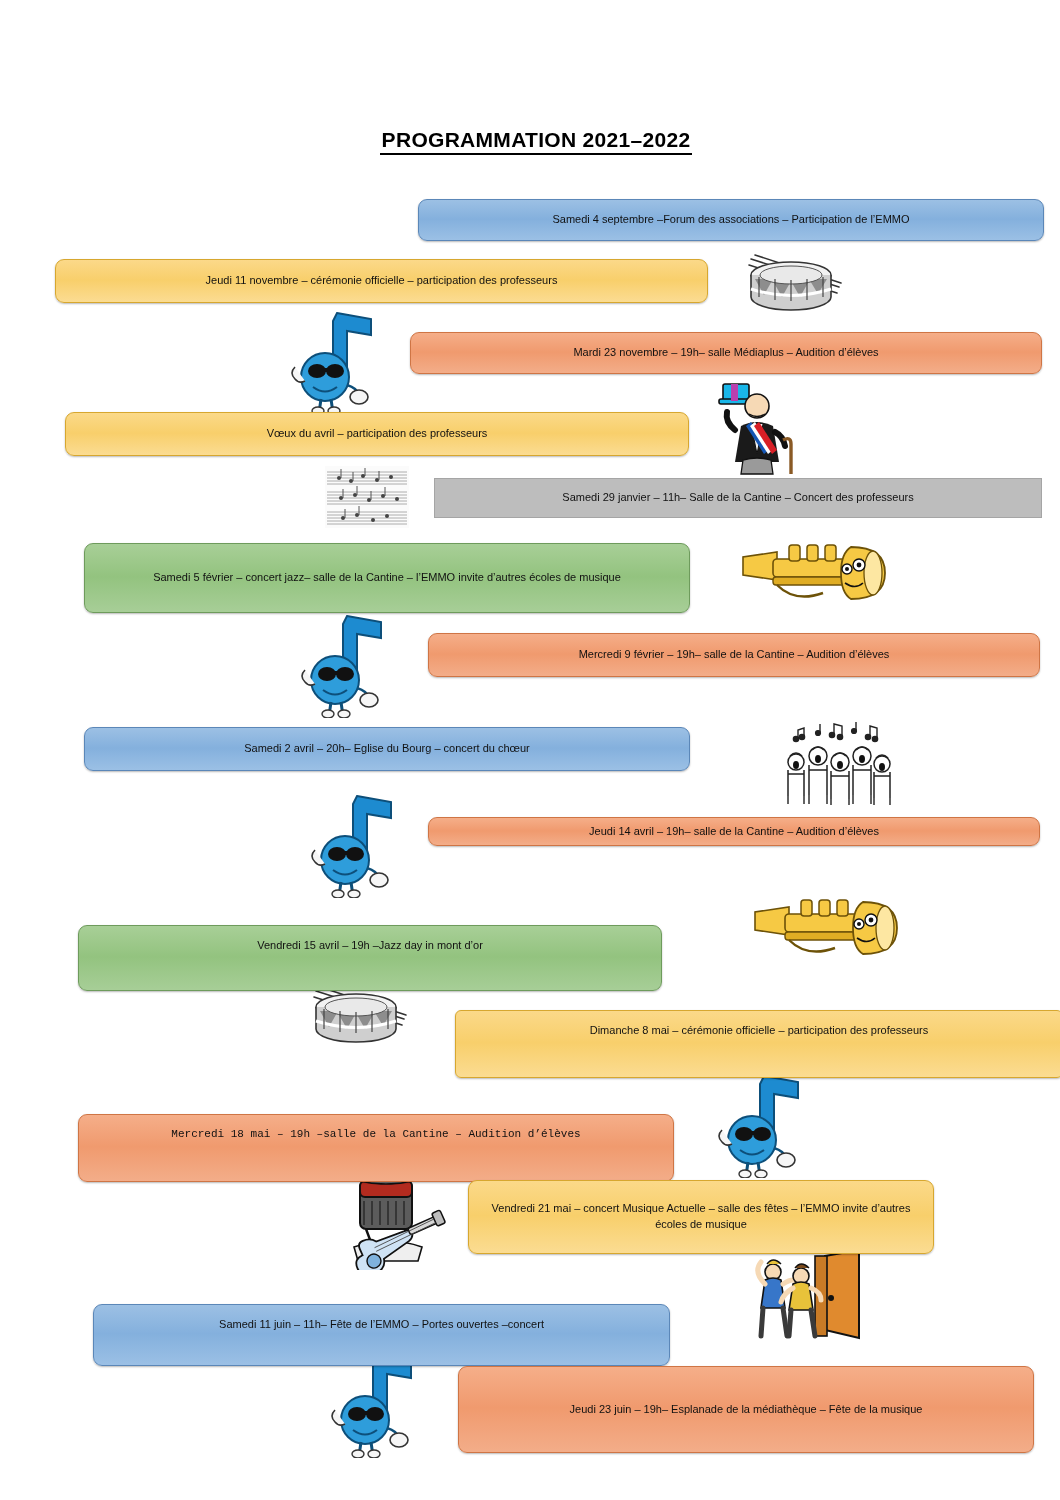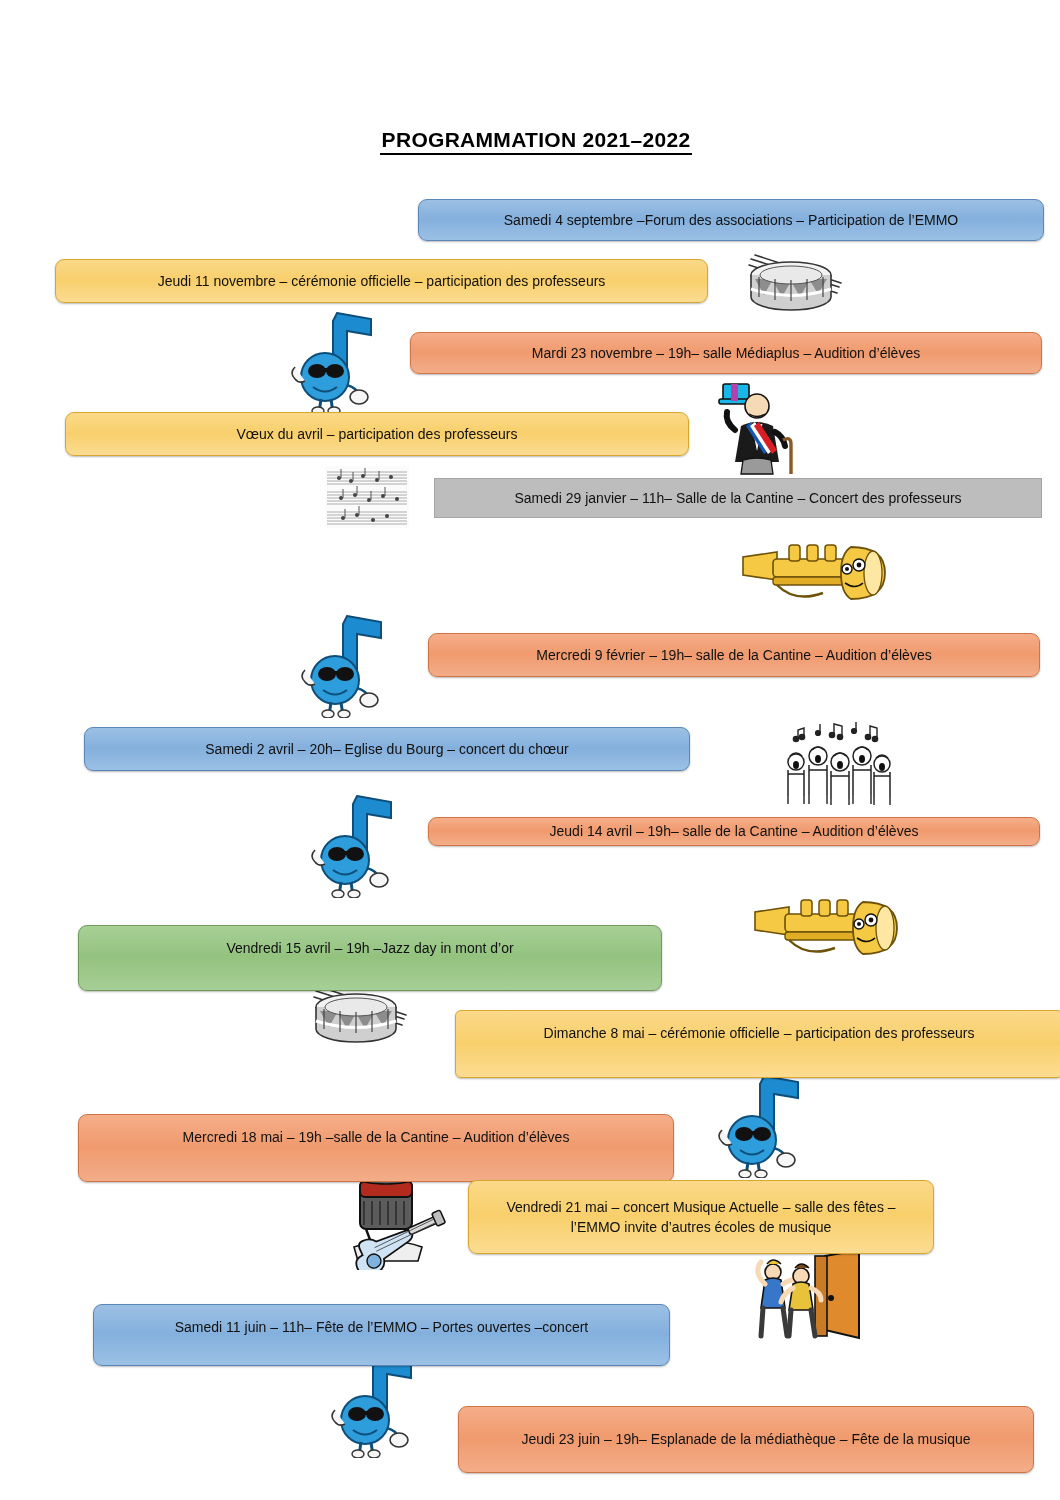--- a/index.html
+++ b/index.html
@@ -40,21 +40,21 @@
 
   
   .event {
     position: absolute;
     box-sizing: border-box;
     display: flex;
     align-items: center;
     justify-content: center;
     text-align: center;
     color: #111111;
-    font-size: 14px;
+    font-size: 11px;
     line-height: 1.45;
     padding: 4px 14px;
     border-radius: 9px;
     border: 1px solid rgba(0,0,0,0.28);
     box-shadow: 0 1px 2px rgba(0,0,0,0.28);
   }
   .event.top-align { align-items: flex-start; padding-top: 12px; margin-top: 28px; }
 
   .c-blue {
     background: linear-gradient(180deg,#9cc0e4 0%, #84b0dd 48%, #9bc0e5 100%);
@@ -436,32 +436,33 @@
   <div class="event c-blue" style="left:418px; top:199px;  width:626px; height:42px;">Samedi 4 septembre –Forum des associations – Participation  de l’EMMO</div>
 
   <div class="event c-amber" style="left:55px;  top:259px;  width:653px; height:44px;">Jeudi  11 novembre – cérémonie officielle  – participation des professeurs</div>
 
   <div class="event c-salmon" style="left:410px; top:332px;  width:632px; height:42px;">Mardi 23 novembre –  19h– salle Médiaplus – Audition d’élèves</div>
 
   <div class="event c-amber" style="left:65px;  top:412px;  width:624px; height:44px;">Vœux du avril –  participation  des professeurs</div>
 
   <div class="event c-gray" style="left:434px; top:478px;  width:608px; height:40px;">Samedi 29 janvier  –  11h– Salle de la Cantine – Concert des professeurs</div>
 
+  <div class="event c-green" style="left:84px;  top:543px;  width:606px; height:70px;">Samedi 5 février – concert jazz– salle de la Cantine – l’EMMO  invite d’autres écoles de musique</div>
 
   <div class="event c-salmon" style="left:428px; top:633px;  width:612px; height:44px;">Mercredi  9 février  –  19h– salle de la Cantine – Audition d’élèves</div>
 
   <div class="event c-blue" style="left:84px;  top:727px;  width:606px; height:44px;">Samedi 2 avril  –  20h– Eglise du Bourg – concert du chœur</div>
 
   <div class="event c-salmon" style="left:428px; top:817px;  width:612px; height:29px;">Jeudi  14 avril  –  19h– salle de la Cantine – Audition d’élèves</div>
 
   <div class="event c-green top-align" style="left:78px;  top:897px;  width:584px; height:66px;">Vendredi  15 avril  –  19h –Jazz day in mont d’or</div>
 
   <div class="event c-amber top-align" style="left:455px; top:982px;  width:608px; height:68px;border-radius:6px;">Dimanche 8 mai –  cérémonie officielle  –  participation  des professeurs</div>
 
-  <div class="event c-salmon top-align" style="left:78px;  top:1086px; width:596px; height:68px;">Mercredi  18 mai –  19h –salle de la Cantine – Audition d’élèves</div>
+  <div class="event c-salmon top-align" style="left:78px;  top:1086px; width:596px; height:68px;font-family:Liberation Mono, monospace;">Mercredi  18 mai –  19h –salle de la Cantine – Audition d’élèves</div>
 
   <div class="event c-amber" style="left:468px; top:1180px; width:466px; height:74px;">Vendredi 21 mai – concert Musique Actuelle – salle des fêtes – l’EMMO  invite d’autres écoles de musique</div>
 
   <div class="event c-blue top-align" style="left:93px;  top:1276px; width:577px; height:62px;">Samedi 11 juin –  11h– Fête de l’EMMO  –  Portes ouvertes –concert</div>
 
-  <div class="event c-salmon" style="left:458px; top:1366px; width:576px; height:67px;margin-top:40px;">Jeudi 23 juin –  19h– Esplanade de la médiathèque – Fête de la musique</div>
+  <div class="event c-salmon" style="left:458px; top:1366px; width:576px; height:87px;">Jeudi 23 juin –  19h– Esplanade de la médiathèque – Fête de la musique</div>
 
 </div>
 
 </body></html>

